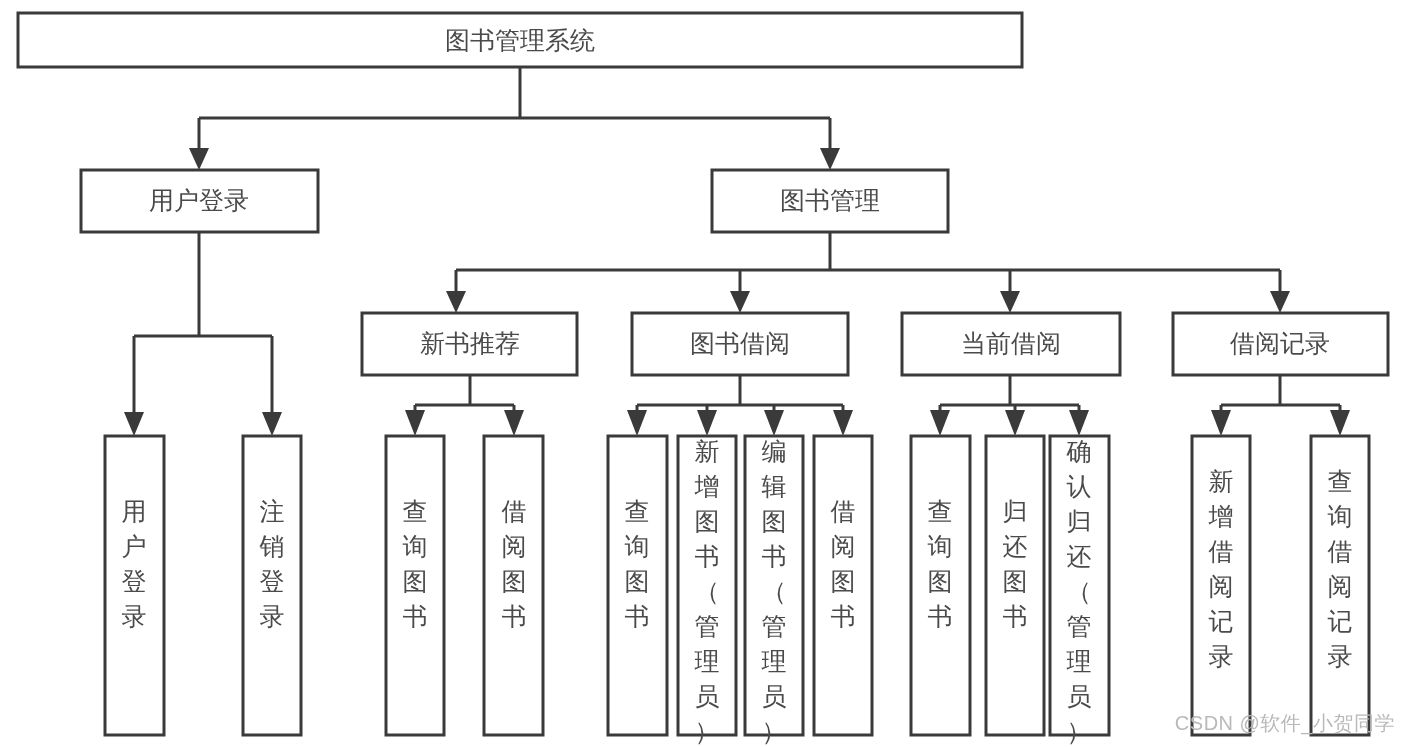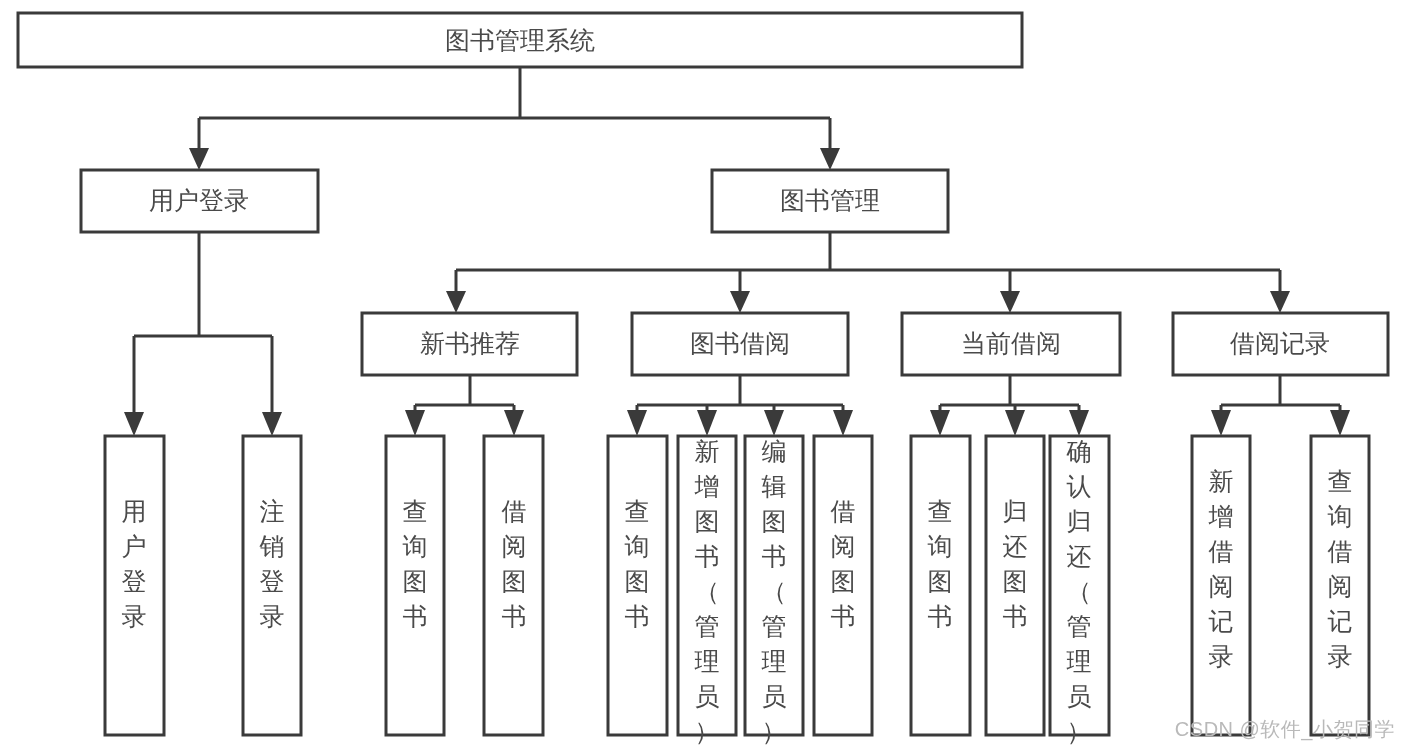--- a/index.html
+++ b/index.html
@@ -45,21 +45,21 @@
   }
   .node-label-vert {
     fill: #4a4a4a;
     font-family: "Liberation Sans", "DejaVu Sans", sans-serif;
     font-size: 25px;
     text-anchor: middle;
   }
   .watermark {
     position: absolute;
     right: 10px;
-    bottom: 4px;
+    bottom: 10px;
     font-family: "Liberation Sans", "DejaVu Sans", sans-serif;
     font-size: 20px;
     color: #b9b9b9;
     white-space: nowrap;
     letter-spacing: 0.5px;
   }
 </style>
 </head>
 <body>
 

